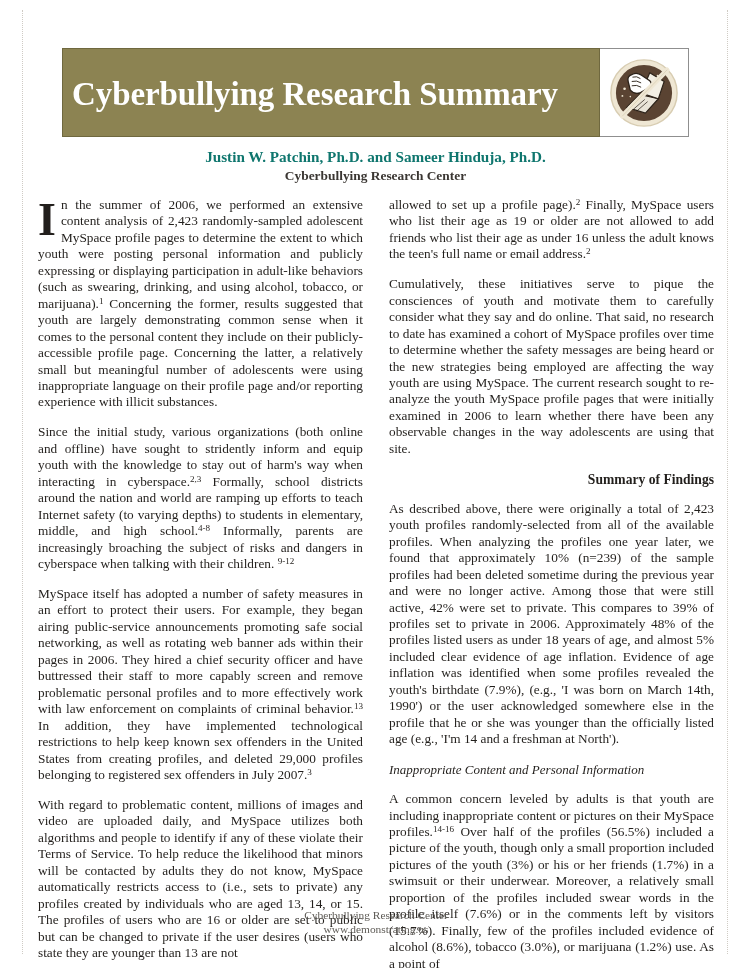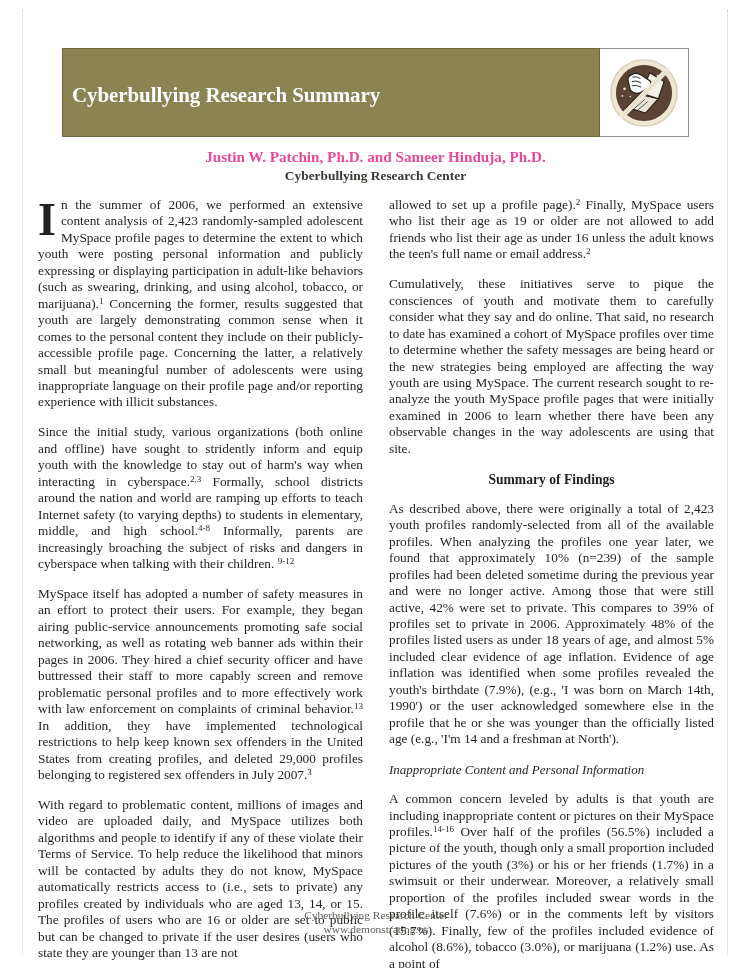--- a/index.html
+++ b/index.html
@@ -55,21 +55,21 @@
     box-sizing: border-box;
     padding: 5px 0 0 9px;
     display: flex;
     flex-direction: column;
     justify-content: center;
     overflow: hidden;
   }
   #doc-title {
     color: #ffffff;
     font-weight: bold;
-    font-size: 21px;
+    font-size: 33px;
     line-height: 1.08;
     letter-spacing: -0.1px;
     white-space: nowrap;
   }
   #doc-subtitle {
     color: #f6f3e8;
     font-size: 22px;
     line-height: 1.15;
     margin-top: 2px;
     white-space: nowrap;
@@ -91,21 +91,21 @@
   #byline {
     position: absolute;
     left: 62px;
     top: 147px;
     width: 627px;
     text-align: center;
   }
   #authors {
     font-weight: bold;
     font-size: 15.2px;
-    color: #ec4899;
+    color: #0f766e;
     line-height: 1.25;
   }
   #org {
     font-weight: bold;
     font-size: 13.4px;
     color: #3a3632;
     line-height: 1.3;
     margin-top: 1px;
   }
 
@@ -149,21 +149,21 @@
     font-size: 9.1px;
     line-height: 0;
     vertical-align: 4.2px;
   }
 
   h2.section-head {
     margin: 0 0 13px 0;
     font-size: 13.6px;
     font-weight: bold;
     line-height: 17px;
-    text-align: center;
+    text-align: right;
   }
   h3.sub-head {
     margin: 0 0 13px 0;
     font-size: 13px;
     font-style: italic;
     font-weight: normal;
     line-height: 17px;
     text-align: left;
   }
   .gap-before { margin-top: 14px; }

